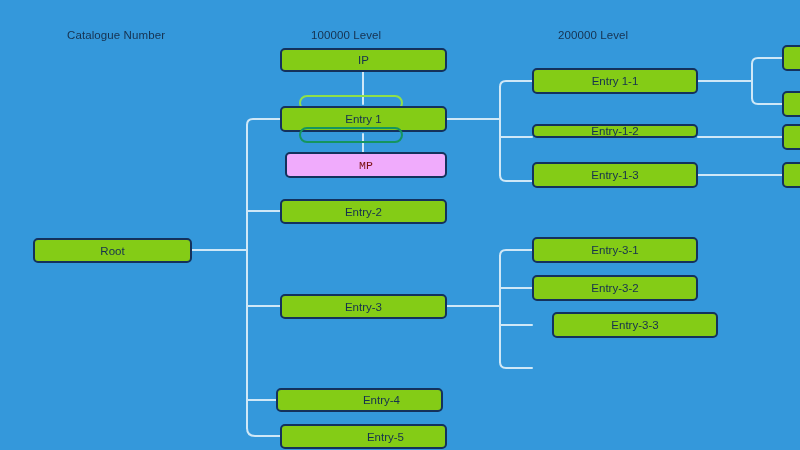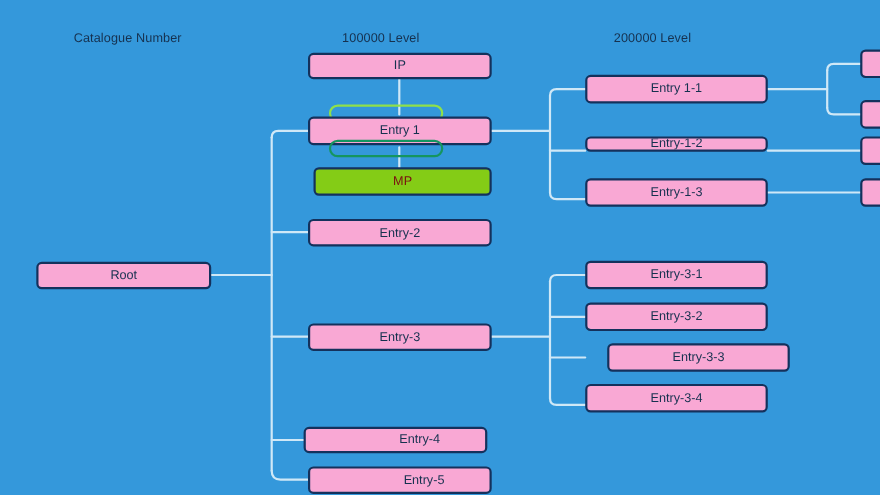--- a/index.html
+++ b/index.html
@@ -22,34 +22,35 @@
     font-size:11.5px;
     color:#16314f;
     white-space:nowrap;
     letter-spacing:.1px;
   }
   .node{
     position:absolute;
     box-sizing:border-box;
     border:2px solid #14315c;
     border-radius:5px;
-    background:#f9a8d4;
+    background:#84cc16;
     color:#16314f;
     font-size:11.5px;
     display:flex;
     align-items:center;
     justify-content:center;
     text-align:center;
     white-space:nowrap;
     overflow:hidden;
   }
   .node.red{
-    background:#84cc16;
+    background:#f0abfc;
     border-color:#14315c;
     color:#7a1111;
+    font-family:Liberation Mono, monospace;
   }
   .hl{
     position:absolute;
     box-sizing:border-box;
     border-radius:9px;
     background:transparent;
   }
   .hl.lime{border:2px solid #8fe04a;}
   .hl.green{border:2px solid #15955f;}
 </style>
@@ -158,23 +159,20 @@
   </div>
 
   <div class="node" style="left:532px;top:275px;width:166px;height:26px;">
     <span>Entry-3-2</span>
   </div>
 
   <div class="node" style="left:552px;top:312px;width:166px;height:26px;">
     <span>Entry-3-3</span>
   </div>
 
-  <div class="node" style="left:532px;top:349px;width:166px;height:26px;">
-    <span>Entry-3-4</span>
-  </div>
 
   <div class="node" style="left:782px;top:45px;width:60px;height:26px;">
     <span></span>
   </div>
 
   <div class="node" style="left:782px;top:91px;width:60px;height:26px;">
     <span></span>
   </div>
 
   <div class="node" style="left:782px;top:124px;width:60px;height:26px;">

